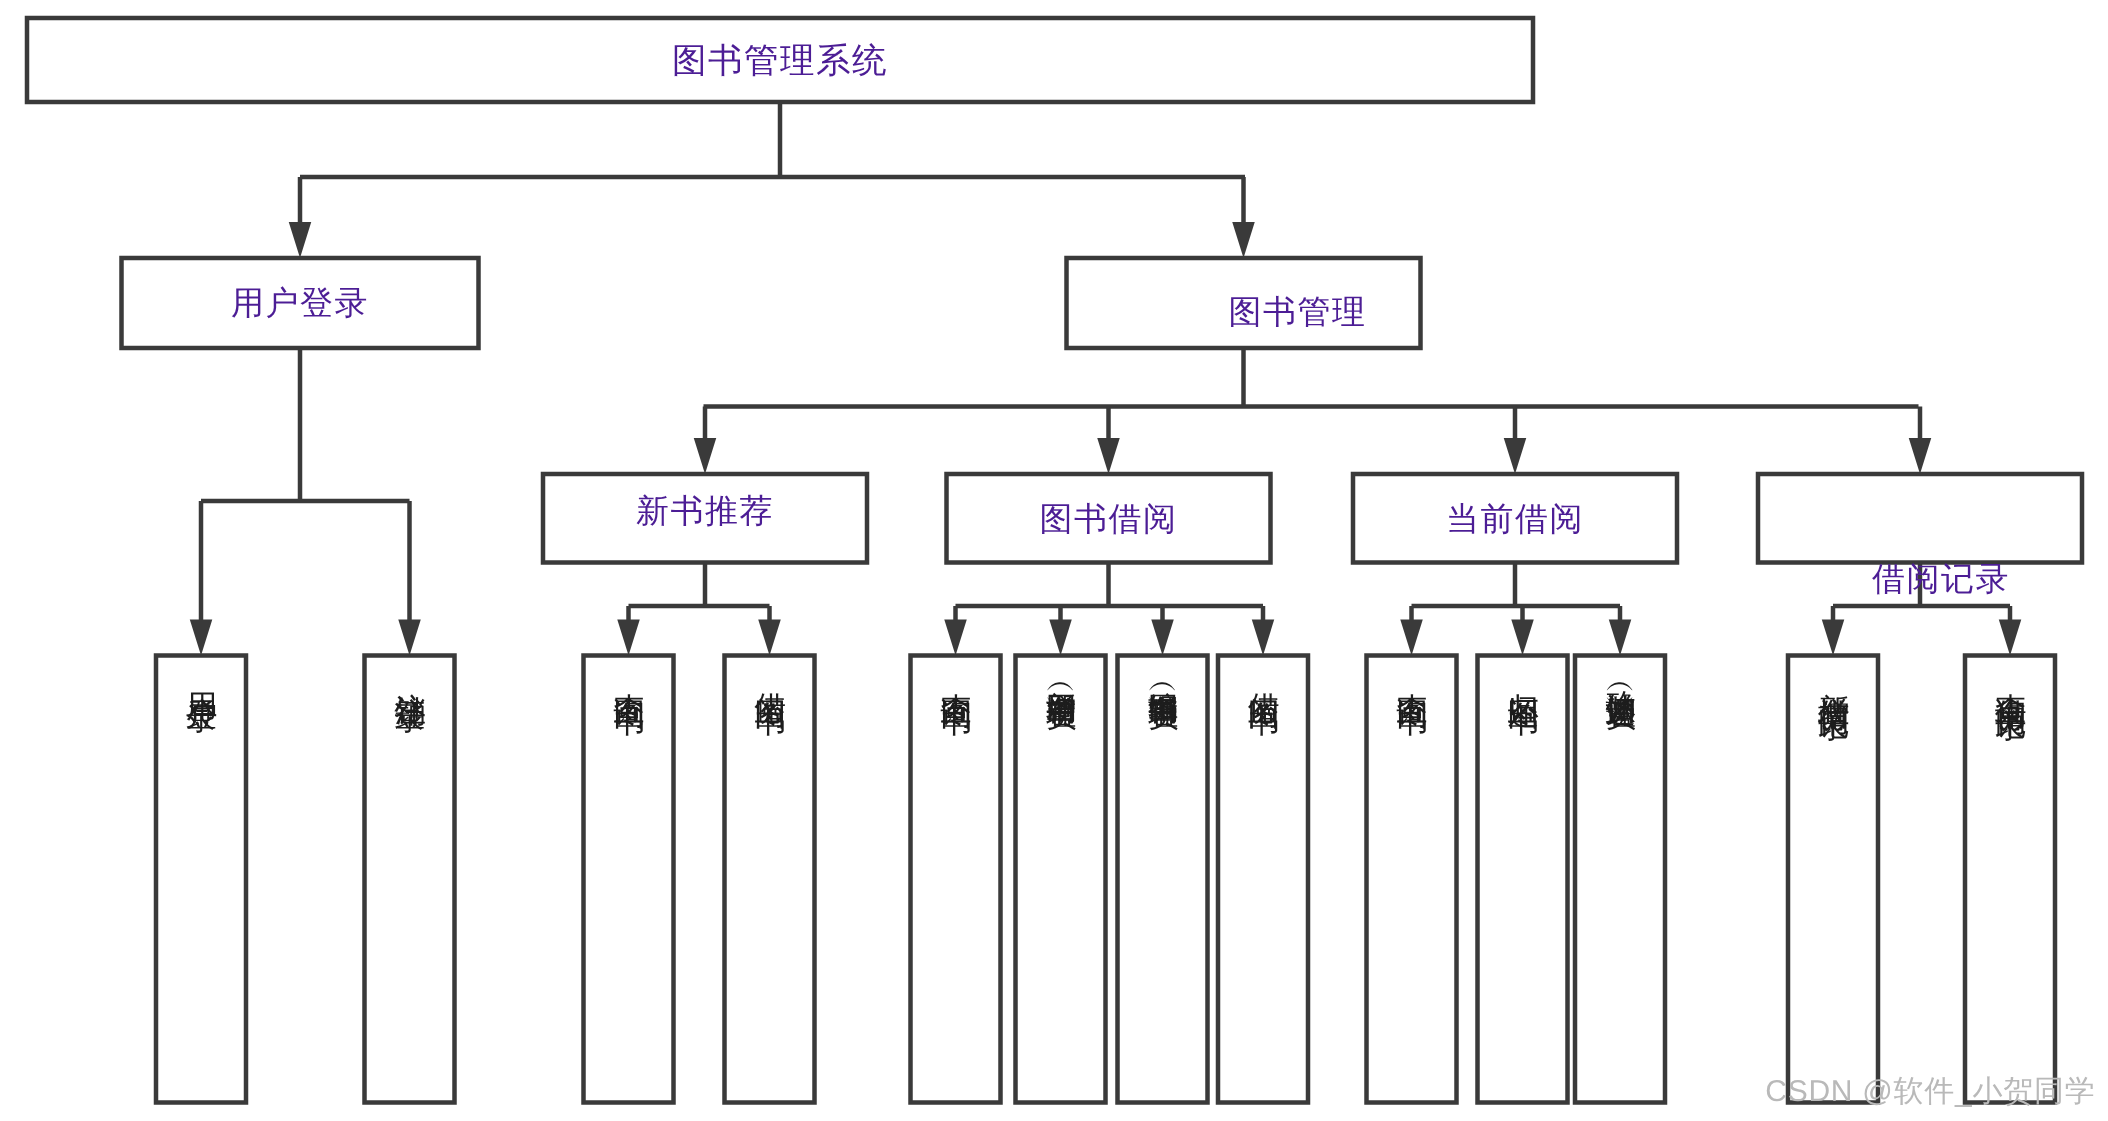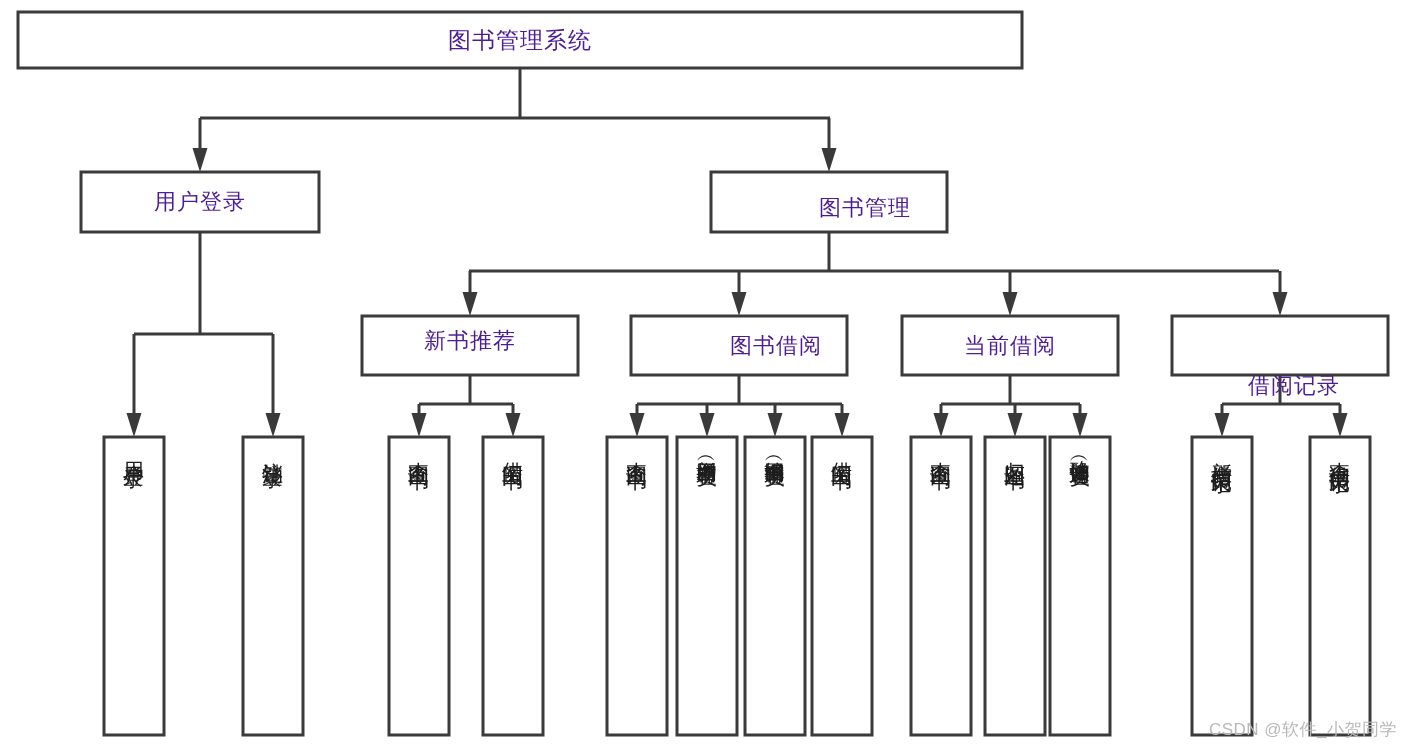--- a/index.html
+++ b/index.html
@@ -70,21 +70,21 @@
     font-size: 22px;
     color: #4c1d95;
     white-space: nowrap;
     letter-spacing: 1px;
   }
   #watermark {
     position: absolute;
     right: 8px;
     bottom: 6px;
     font-family: "Liberation Sans", "DejaVu Sans", sans-serif;
-    font-size: 17px;
+    font-size: 20px;
     color: #b9b9b9;
     letter-spacing: 0.5px;
     white-space: nowrap;
     user-select: none;
   }
 </style>
 </head>
 <body>
 
 <div id="diagram-root">
@@ -172,21 +172,21 @@
       </div>
       <div class="hlabel-wrap" style="left: 81px; top: 172px; width: 238px; height: 60px;">
         <span class="hlabel-text">用户登录</span>
       </div>
       <div class="hlabel-wrap" style="left: 703px; top: 172px; width: 236px; height: 72px; margin-left: 44px;">
         <span class="hlabel-text">图书管理</span>
       </div>
       <div class="hlabel-wrap" style="left: 362px; top: 316px; width: 216px; height: 49px;">
         <span class="hlabel-text">新书推荐</span>
       </div>
-      <div class="hlabel-wrap" style="left: 631px; top: 316px; width: 216px; height: 59px; margin-left: 37px;">
+      <div class="hlabel-wrap" style="left: 631px; top: 316px; width: 216px; height: 59px;">
         <span class="hlabel-text">图书借阅</span>
       </div>
       <div class="hlabel-wrap" style="left: 902px; top: 316px; width: 216px; height: 60px;">
         <span class="hlabel-text">当前借阅</span>
       </div>
       <div class="hlabel-wrap" style="left: 1172px; top: 316px; width: 244px; height: 59px; margin-top: 40px;">
         <span class="hlabel-text">借阅记录</span>
       </div>
       <div class="vlabel-wrap" style="left: 104px; top: 445px; width: 60px; height: 282px;">
         <span class="vlabel-text">用户登录</span>

